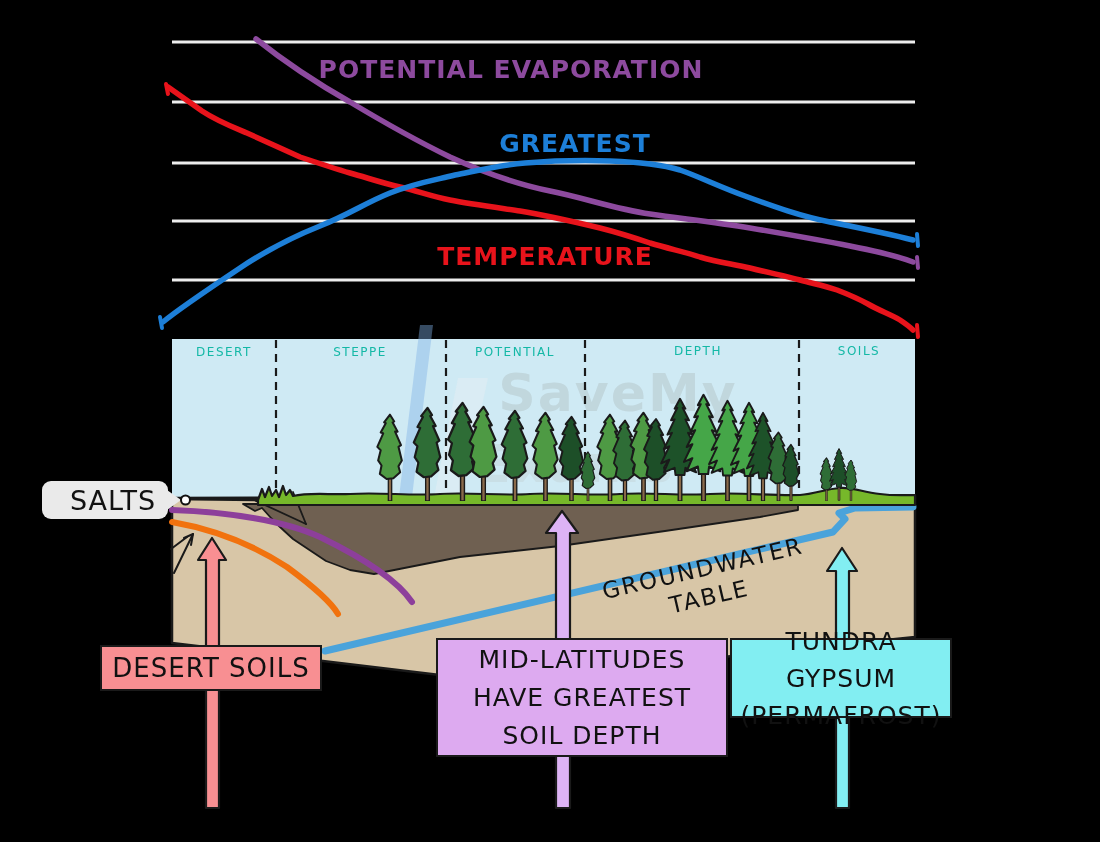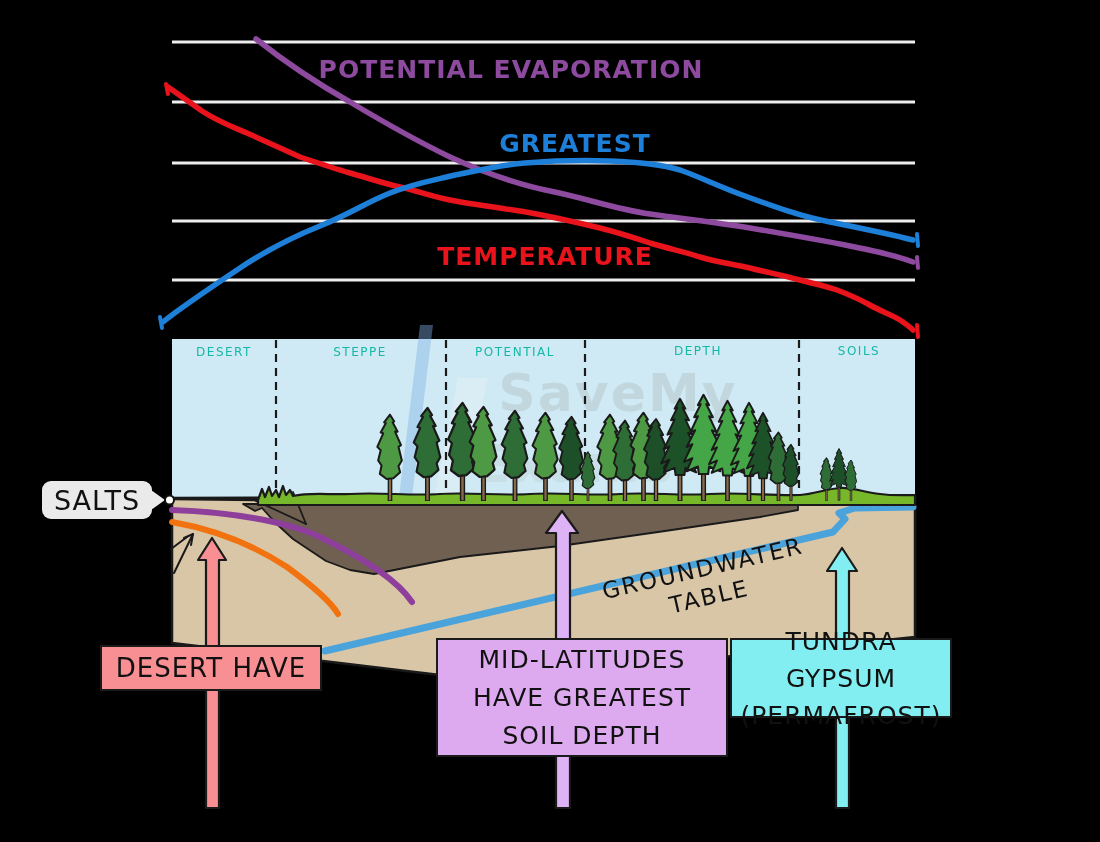--- a/index.html
+++ b/index.html
@@ -3,21 +3,21 @@
 <meta charset="utf-8">
 <style>
   html,body{margin:0;padding:0;background:#000;}
   .stage{position:relative;width:1100px;height:842px;background:#000;overflow:hidden;
          font-family:"DejaVu Sans","Liberation Sans",sans-serif;}
   .stage svg{position:absolute;left:0;top:0;}
   .lbl{position:absolute;transform:translate(-50%,-50%);white-space:nowrap;letter-spacing:1px;}
   .curve-lbl{font-size:25px;font-weight:700;}
   .zone-lbl{position:absolute;transform:translateX(-50%);font-size:12px;letter-spacing:1.5px;color:#14b8a6;white-space:nowrap;}
   .tag{position:absolute;background:#eaeaea;border-radius:9px;display:flex;align-items:center;
-       justify-content:center;font-size:27px;color:#111;letter-spacing:1px;}
+       justify-content:center;font-size:27px;color:#111;letter-spacing:1px;padding-left:16px;}
   .tag .nub{position:absolute;right:-13px;top:50%;transform:translateY(-50%);width:0;height:0;
        border-top:10px solid transparent;border-bottom:10px solid transparent;border-left:14px solid #eaeaea;}
   .tag .ring{position:absolute;right:-23px;top:50%;transform:translateY(-50%);width:7px;height:7px;
        border:2.5px solid #111;border-radius:50%;background:#fff;}
   .box{position:absolute;box-sizing:border-box;border:2.5px solid #1a1a1a;display:flex;flex-direction:column;
        justify-content:center;align-items:center;color:#111;letter-spacing:1px;text-align:center;}
   .box-desert{left:100px;top:645px;width:222px;height:46px;background:#f88f92;font-size:26px;}
   .box-midlat{left:436px;top:638px;width:292px;height:119px;background:#ddaaf0;font-size:25px;line-height:38px;}
   .box-tundra{left:730px;top:638px;width:222px;height:80px;background:#82eef2;font-size:25px;line-height:37px;}
   .gw{position:absolute;left:706px;top:583px;transform:translate(-50%,-50%) rotate(-13deg);
@@ -162,21 +162,21 @@
   <span class="nub"></span>
   <span class="ring"></span>
 </div>
 
 <div class="gw">
   <div>GROUNDWATER</div>
   <div>TABLE</div>
 </div>
 
 <div class="box box-desert">
-  <div>DESERT HAVE</div>
+  <div>DESERT SOILS</div>
 </div>
 <div class="box box-midlat">
   <div>MID-LATITUDES</div>
   <div>HAVE GREATEST</div>
   <div>SOIL DEPTH</div>
 </div>
 <div class="box box-tundra">
   <div>TUNDRA GYPSUM</div>
   <div>(PERMAFROST)</div>
 </div>

